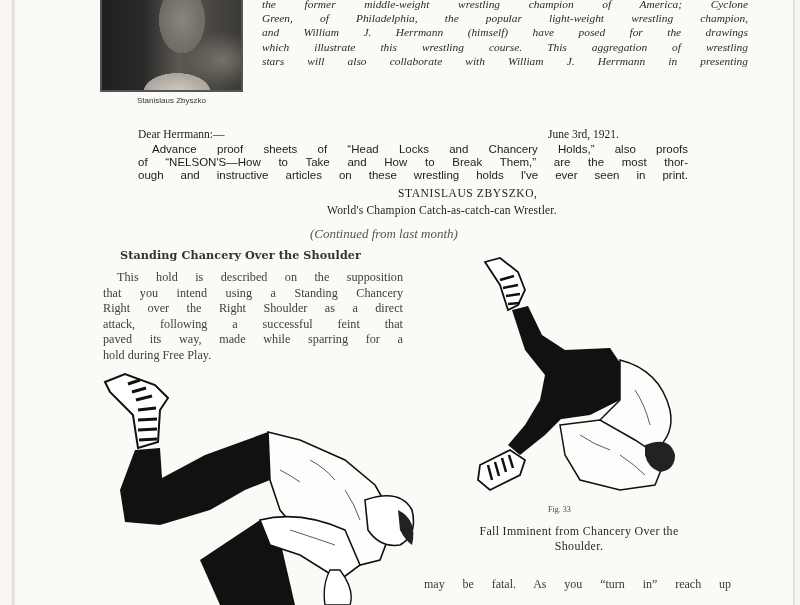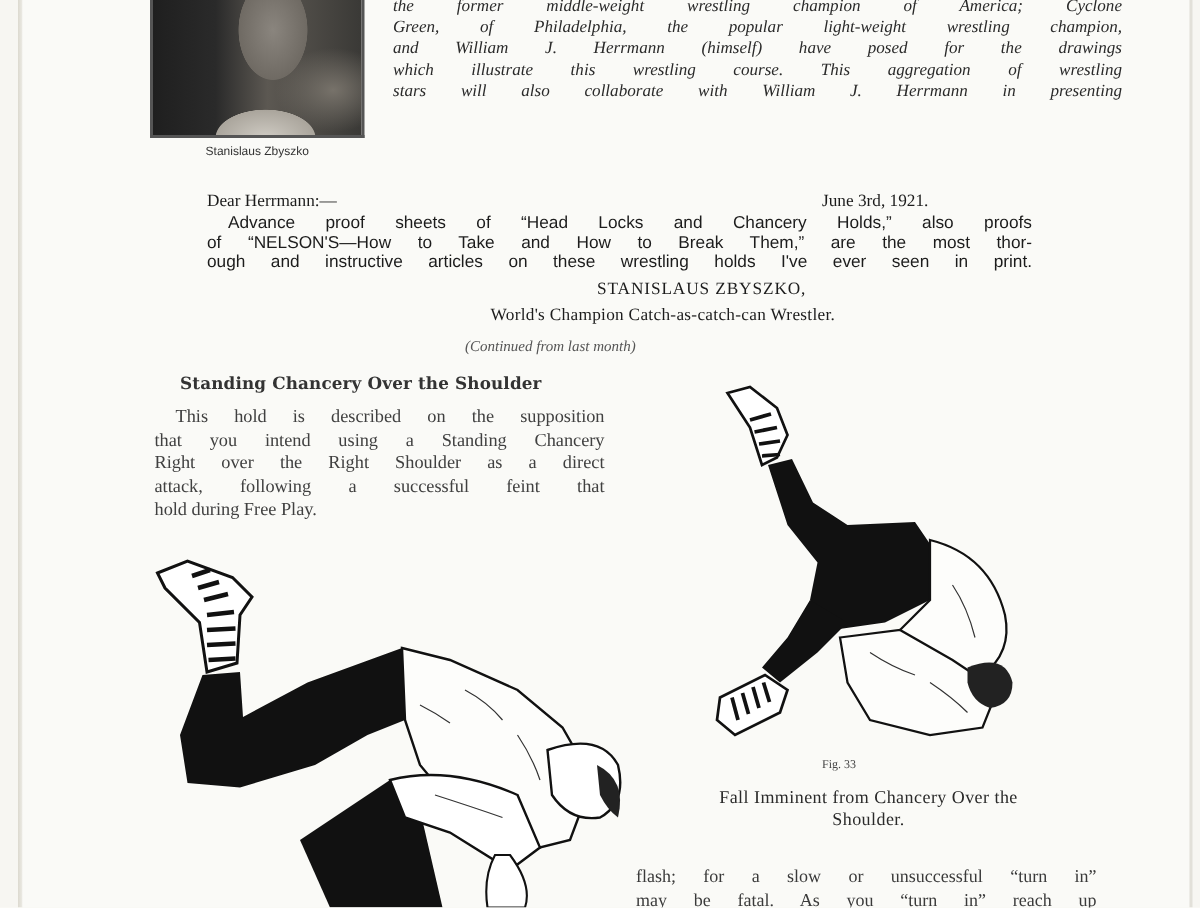--- a/index.html
+++ b/index.html
@@ -61,21 +61,21 @@
   .letter-body .line.first { padding-left: 14px; }
   .signature-name {
     position: absolute; left: 398px; top: 187px; font-size: 11.5px; letter-spacing: 0.6px;
     font-family: "Liberation Serif", serif;
   }
   .signature-title {
     position: absolute; left: 327px; top: 204px; font-size: 11.5px; letter-spacing: 0.2px;
     font-family: "Liberation Serif", serif;
   }
   .continued {
-    position: absolute; left: 310px; top: 226px; font-size: 10px; font-style: italic; color: #555;
+    position: absolute; left: 310px; top: 226px; font-size: 13px; font-style: italic; color: #555;
     font-family: "Liberation Serif", serif;
   }
   
   .section-heading {
     position: absolute; left: 120px; top: 248px; font-size: 11.2px; font-weight: bold; color: #333;
     font-family: "DejaVu Serif", serif; letter-spacing: 0.1px;
   }
   .body-text {
     position: absolute; left: 103px; top: 270px; width: 300px;
     font-family: "Liberation Serif", serif; font-size: 12.2px; line-height: 15.6px; color: #404040;
@@ -128,20 +128,21 @@
 <div class="signature-name">STANISLAUS ZBYSZKO,</div>
 <div class="signature-title">World's Champion Catch-as-catch-can Wrestler.</div>
 <div class="continued">(Continued from last month)</div>
 
 <div class="section-heading">Standing Chancery Over the Shoulder</div>
 <div class="body-text">
   <span class="line first">This hold is described on the supposition</span>
   <span class="line">that you intend using a Standing Chancery</span>
   <span class="line">Right over the Right Shoulder as a direct</span>
   <span class="line">attack, following a successful feint that</span>
+  <span class="line">paved its way, made while sparring for a</span>
   <span class="line last">hold during Free Play.</span>
 </div>
 
 <svg class="illus-left" viewBox="0 0 330 235">
 
   <path d="M5,12 L25,4 L55,15 L68,28 L60,40 L58,72 L38,78 L33,45 L10,22 Z" fill="#fff" stroke="#111" stroke-width="2"></path>
   <g stroke="#111" stroke-width="3">
     <line x1="28" y1="14" x2="40" y2="10"></line>
     <line x1="32" y1="22" x2="46" y2="18"></line>
     <line x1="36" y1="30" x2="52" y2="26"></line>
@@ -204,15 +205,14 @@
   </g>
 </svg>
 
 <div class="fig-number">Fig. 33</div>
 <div class="fig-caption">
   <div>Fall Imminent from Chancery Over the</div>
   <div>Shoulder.</div>
 </div>
 
 <div class="col2-text">
-  <span class="line">flash; for a slow or unsuccessful “turn in”</span>
   <span class="line">may be fatal.  As you “turn in” reach up</span>
 </div>
 
 </body></html>

